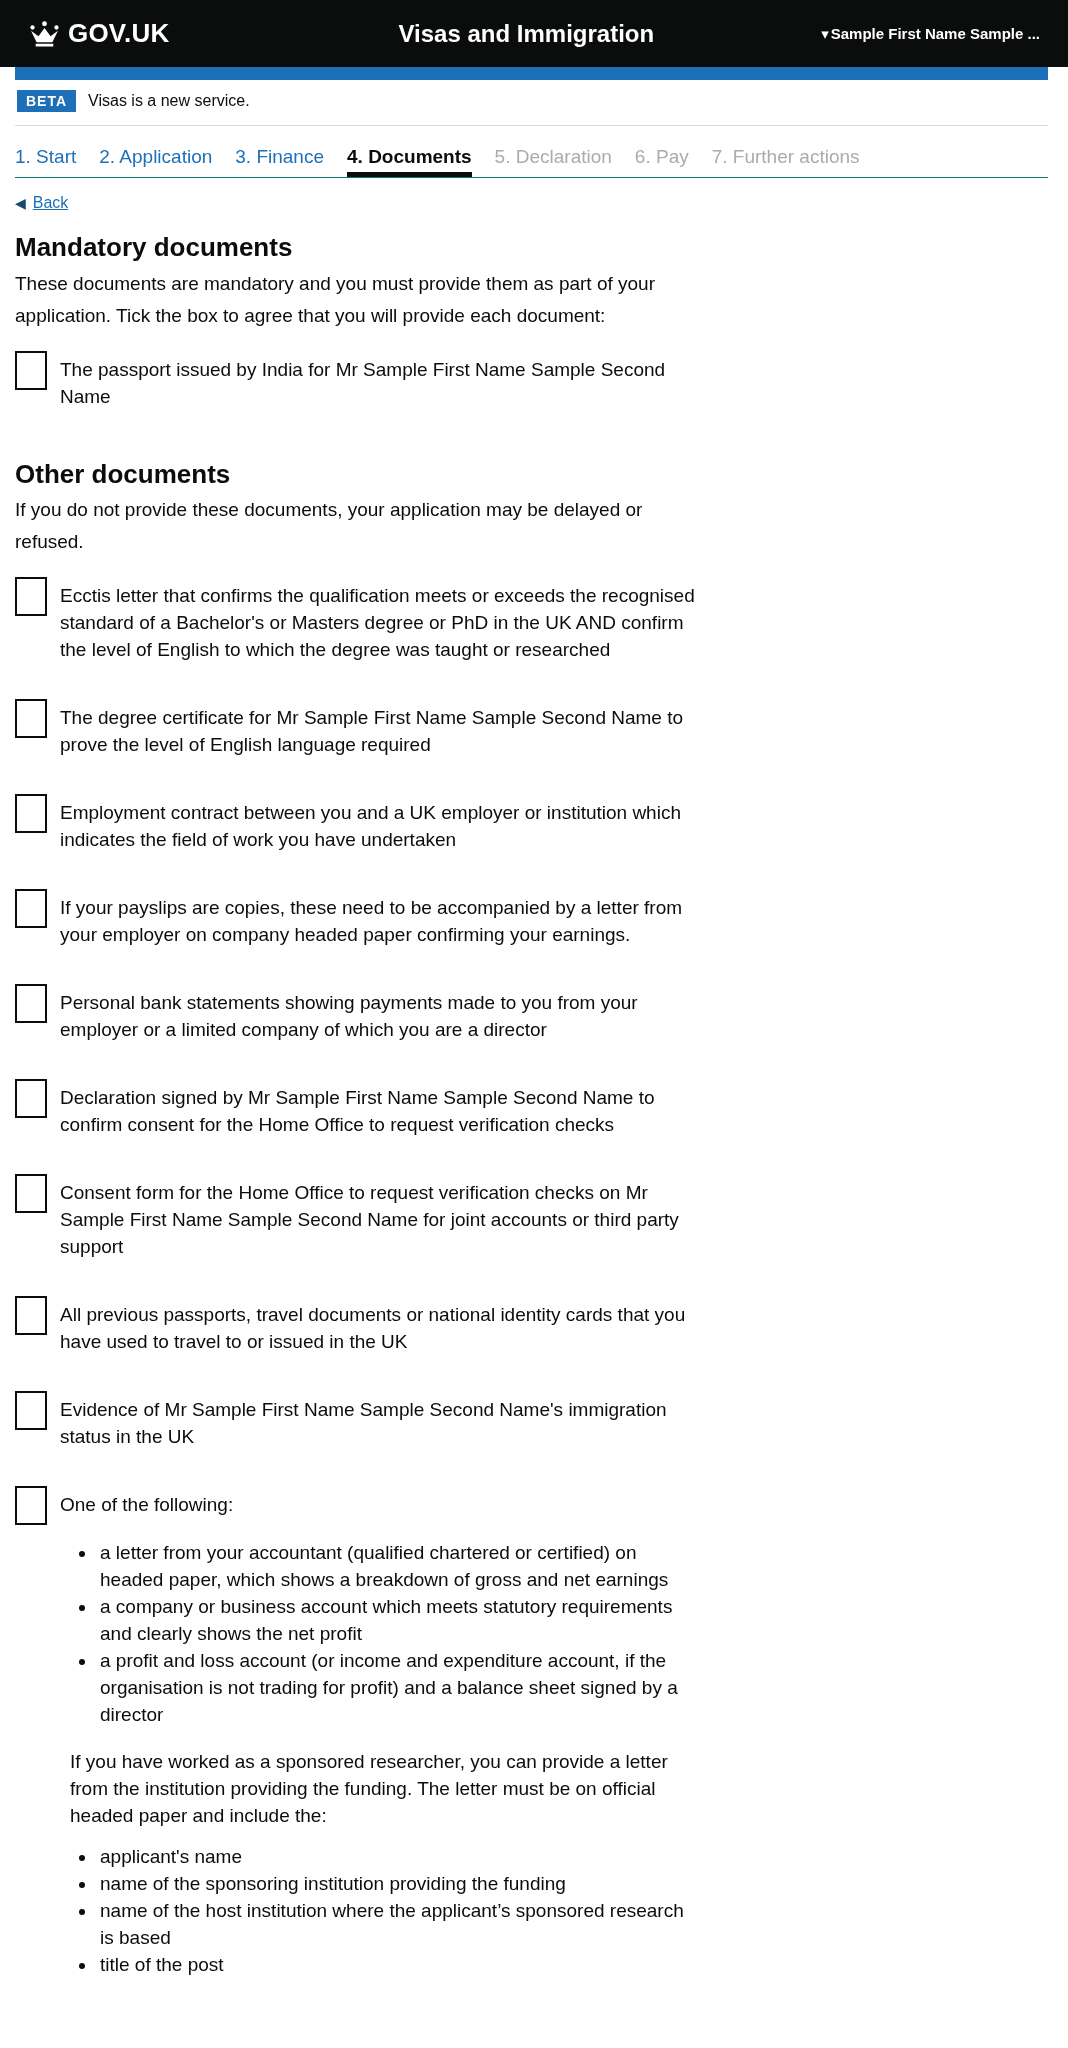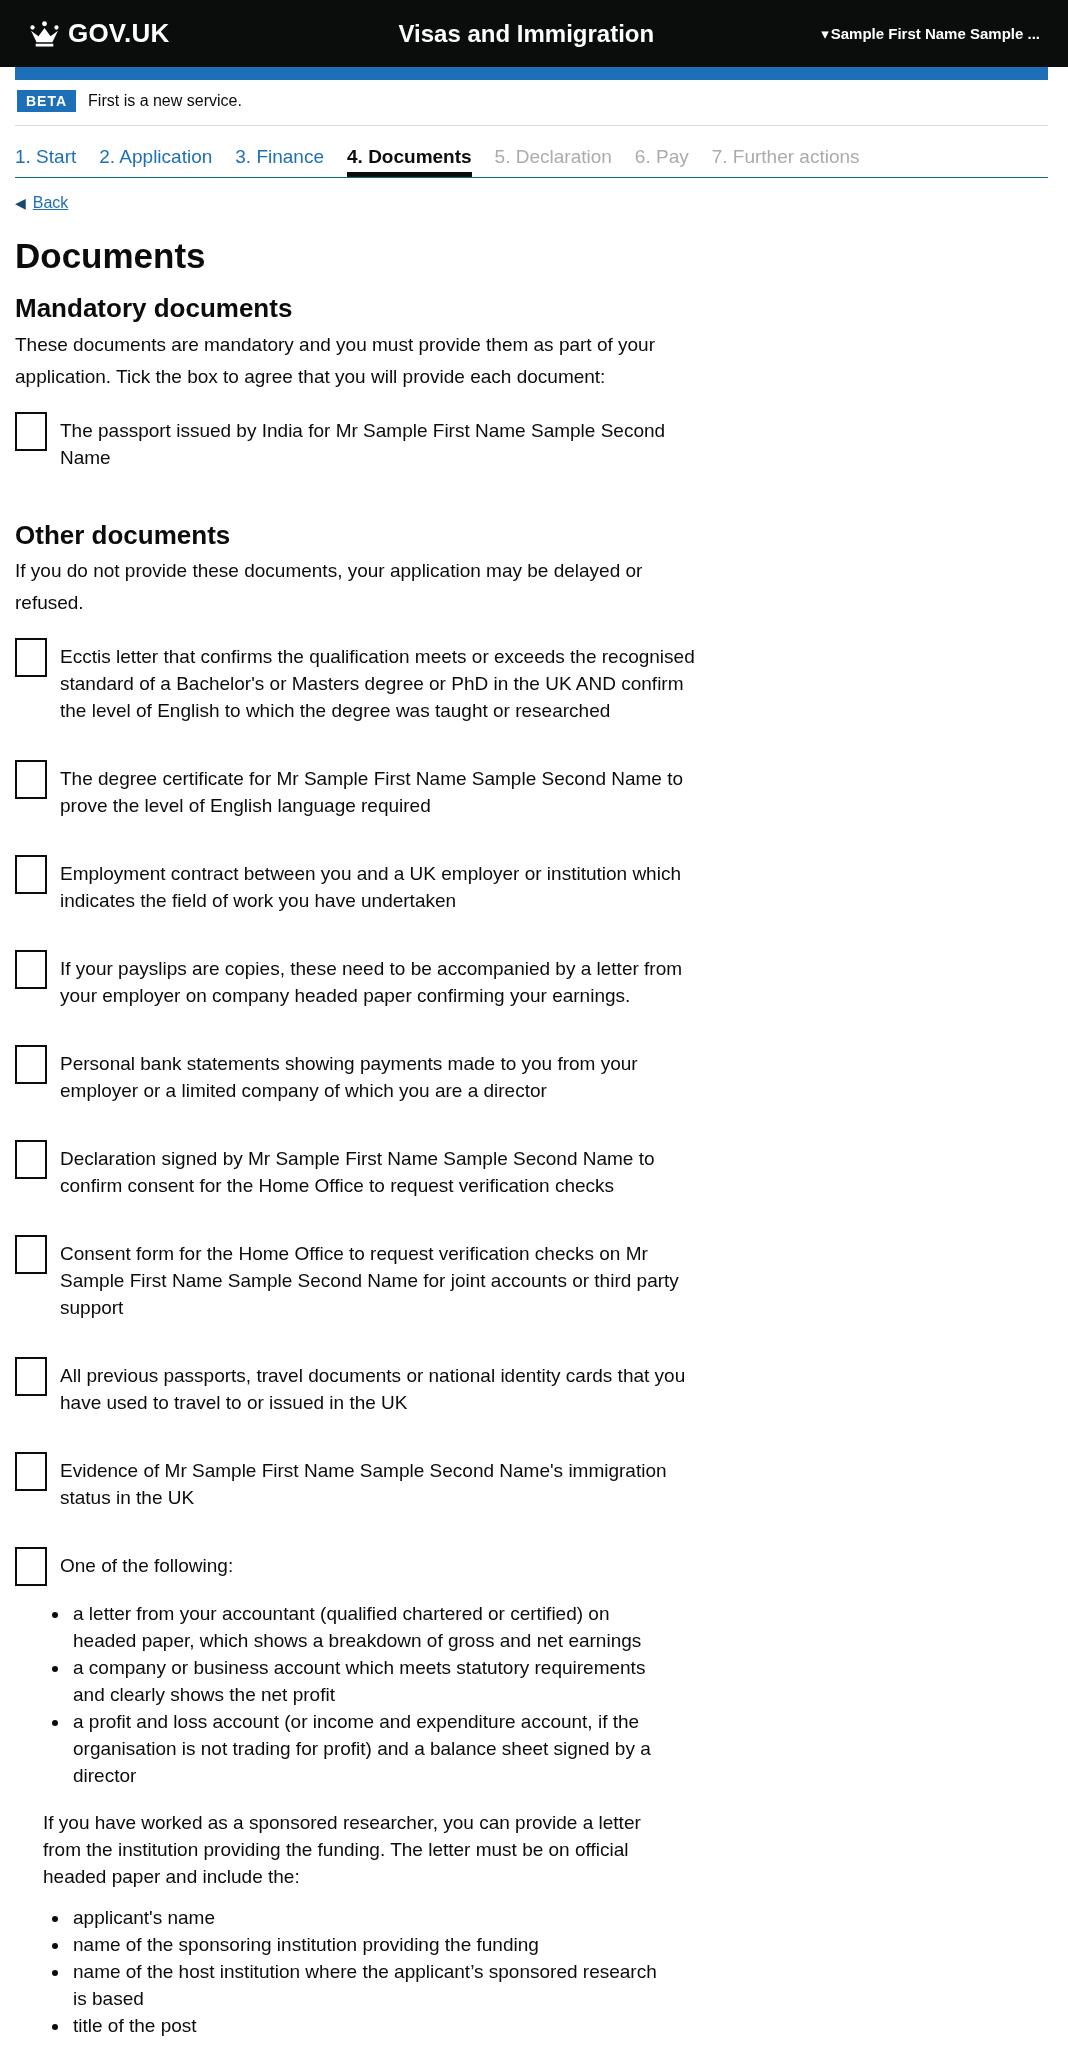--- a/index.html
+++ b/index.html
@@ -154,21 +154,21 @@
   }
   .doc-label {
     margin-left: 13px;
     padding-top: 5px;
     font-size: 19px;
     line-height: 27px;
     max-width: 642px;
     cursor: pointer;
   }
 
-  .nested-block { margin-left: 28px; margin-top: -22px; }
+  .nested-block { margin-left: 55px; margin-top: -22px; }
   .nested-block ul {
     margin-top: 14px;
     padding-left: 27px;
     font-size: 19px;
     line-height: 27px;
     max-width: 630px;
   }
   .nested-block li { padding-left: 3px; }
   .nested-block p.note {
     margin-top: 20px;
@@ -198,39 +198,38 @@
     <span>▾</span>
     <span>Sample First Name Sample ...</span>
   </div>
 </header>
 <div class="blue-bar"></div>
 
 <div class="container">
 
   <div class="phase-banner">
     <span class="phase-tag">BETA</span>
-    <span class="phase-text">First is a new service.</span>
+    <span class="phase-text">Visas is a new service.</span>
   </div>
 
   <nav class="step-nav">
     <a class="step link">1. Start</a>
     <a class="step link">2. Application</a>
     <a class="step link">3. Finance</a>
     <a class="step active">4. Documents</a>
     <span class="step disabled">5. Declaration</span>
     <span class="step disabled">6. Pay</span>
     <span class="step disabled">7. Further actions</span>
   </nav>
 
   <a class="back-link">
     <span class="back-arrow">◀</span>
     <span class="back-label">Back</span>
   </a>
 
-  <h1 class="page-title">Documents</h1>
 
   
   <h2 class="section-heading h2-mandatory">Mandatory documents</h2>
   <p class="intro">These documents are mandatory and you must provide them as part of your application. Tick the box to agree that you will provide each document:</p>
 
   <div class="doc-list">
     <div class="doc-row">
       <div class="checkbox" role="checkbox" aria-checked="false"></div>
       <div class="doc-label">The passport issued by India for Mr Sample First Name Sample Second Name</div>
     </div>

